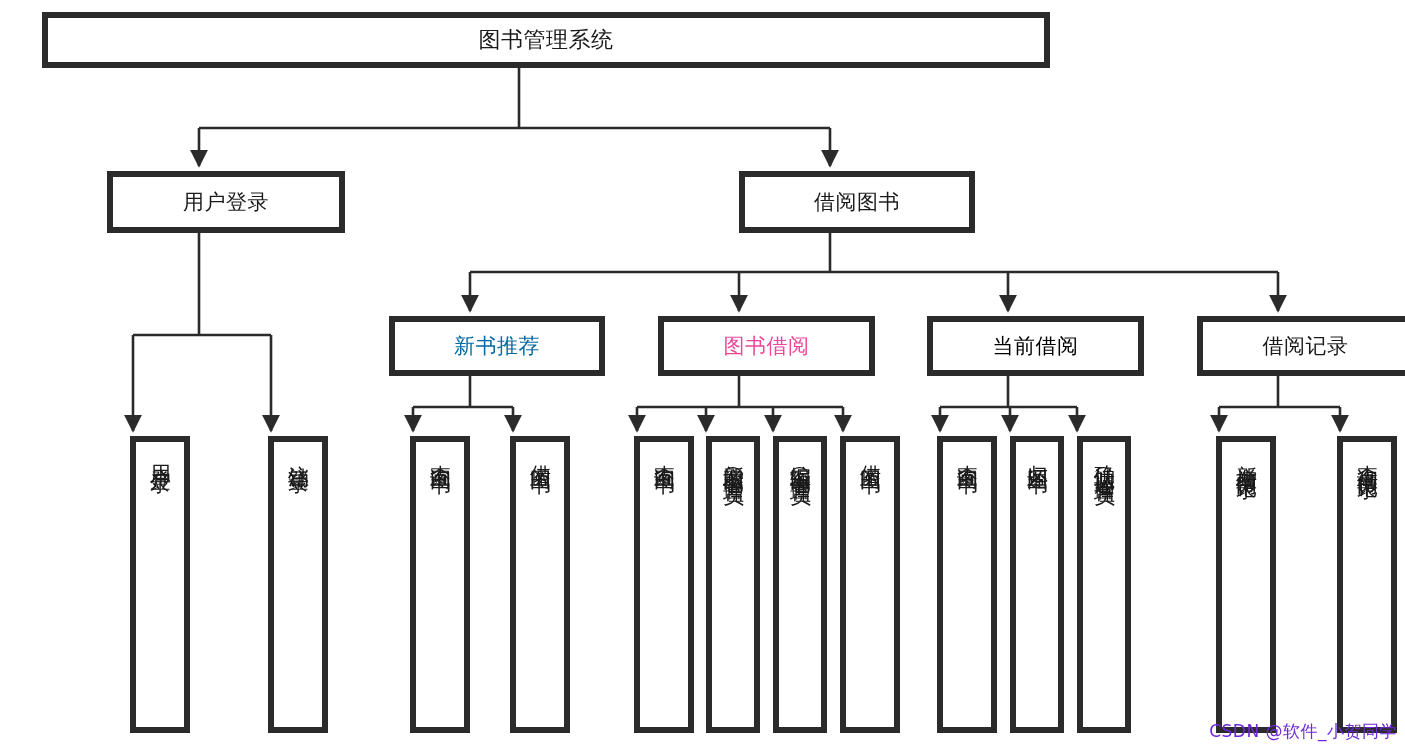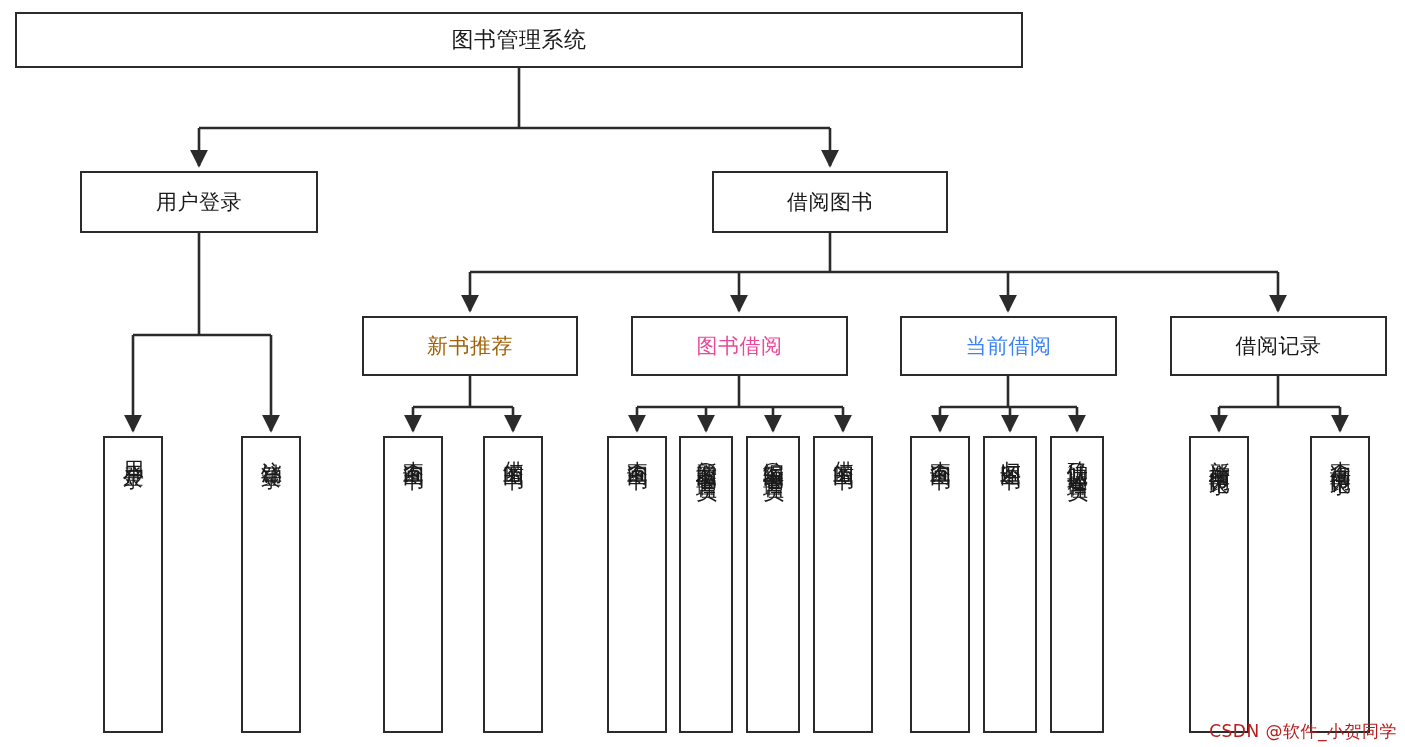--- a/index.html
+++ b/index.html
@@ -23,26 +23,27 @@
     left: 0;
     top: 0;
     width: 1405px;
     height: 747px;
     pointer-events: none;
   }
   .node {
     position: absolute;
     box-sizing: border-box;
     background: #ffffff;
-    border: 2px solid #7f1d1d;
+    border: 6px solid #7f1d1d;
     display: flex;
     align-items: center;
     justify-content: center;
     color: #1a1a1a;
     z-index: 2;
+    margin-left: 27px;
   }
   .node .node-label {
     display: block;
     text-align: center;
     line-height: 1.18;
     letter-spacing: 0.5px;
   }
   
   .node.horiz .node-label {
     font-size: 21px;
@@ -134,27 +135,27 @@
     <span class="node-label">图书管理系统</span>
   </div>
 
   <div class="node horiz" style="left: 80px; top: 171px; width: 238px; height: 62px; border-color: rgb(43, 43, 43); background: rgb(255, 255, 255); color: rgb(26, 26, 26);">
     <span class="node-label">用户登录</span>
   </div>
   <div class="node horiz" style="left: 712px; top: 171px; width: 236px; height: 62px; border-color: rgb(43, 43, 43); background: rgb(255, 255, 255); color: rgb(26, 26, 26);">
     <span class="node-label">借阅图书</span>
   </div>
 
-  <div class="node horiz" style="left: 362px; top: 316px; width: 216px; height: 60px; border-color: rgb(43, 43, 43); background: rgb(255, 255, 255); color: #a16207;">
+  <div class="node horiz" style="left: 362px; top: 316px; width: 216px; height: 60px; border-color: rgb(43, 43, 43); background: rgb(255, 255, 255); color: #0369a1;">
     <span class="node-label">新书推荐</span>
   </div>
   <div class="node horiz" style="left: 631px; top: 316px; width: 217px; height: 60px; border-color: rgb(43, 43, 43); background: rgb(255, 255, 255); color: #ec4899;">
     <span class="node-label">图书借阅</span>
   </div>
-  <div class="node horiz" style="left: 900px; top: 316px; width: 217px; height: 60px; border-color: rgb(43, 43, 43); background: rgb(255, 255, 255); color: #3b82f6;">
+  <div class="node horiz" style="left: 900px; top: 316px; width: 217px; height: 60px; border-color: rgb(43, 43, 43); background: rgb(255, 255, 255); color: #000000;">
     <span class="node-label">当前借阅</span>
   </div>
   <div class="node horiz" style="left: 1170px; top: 316px; width: 217px; height: 60px; border-color: rgb(43, 43, 43); background: rgb(255, 255, 255); color: rgb(26, 26, 26);">
     <span class="node-label">借阅记录</span>
   </div>
 
   <div class="node vert" style="left: 103px; top: 436px; width: 60px; height: 297px; border-color: rgb(43, 43, 43); background: rgb(255, 255, 255); color: rgb(26, 26, 26);">
     <span class="node-label">用户登录</span>
   </div>
   <div class="node vert" style="left: 241px; top: 436px; width: 60px; height: 297px; border-color: rgb(43, 43, 43); background: rgb(255, 255, 255); color: rgb(26, 26, 26);">
@@ -187,15 +188,15 @@
   <div class="node vert" style="left: 1050px; top: 436px; width: 54px; height: 297px; border-color: rgb(43, 43, 43); background: rgb(255, 255, 255); color: rgb(26, 26, 26);">
     <span class="node-label">确认归还（管理员）</span>
   </div>
   <div class="node vert" style="left: 1189px; top: 436px; width: 60px; height: 297px; border-color: rgb(43, 43, 43); background: rgb(255, 255, 255); color: rgb(26, 26, 26);">
     <span class="node-label">新增借阅记录</span>
   </div>
   <div class="node vert" style="left: 1310px; top: 436px; width: 60px; height: 297px; border-color: rgb(43, 43, 43); background: rgb(255, 255, 255); color: rgb(26, 26, 26);">
     <span class="node-label">查询借阅记录</span>
   </div>
 
-  <div id="watermark" style="color: #b91c1c;">CSDN @软件_小贺同学</div>
+  <div id="watermark" style="color: #6d28d9;">CSDN @软件_小贺同学</div>
 
 </div>
 
 </body></html>

